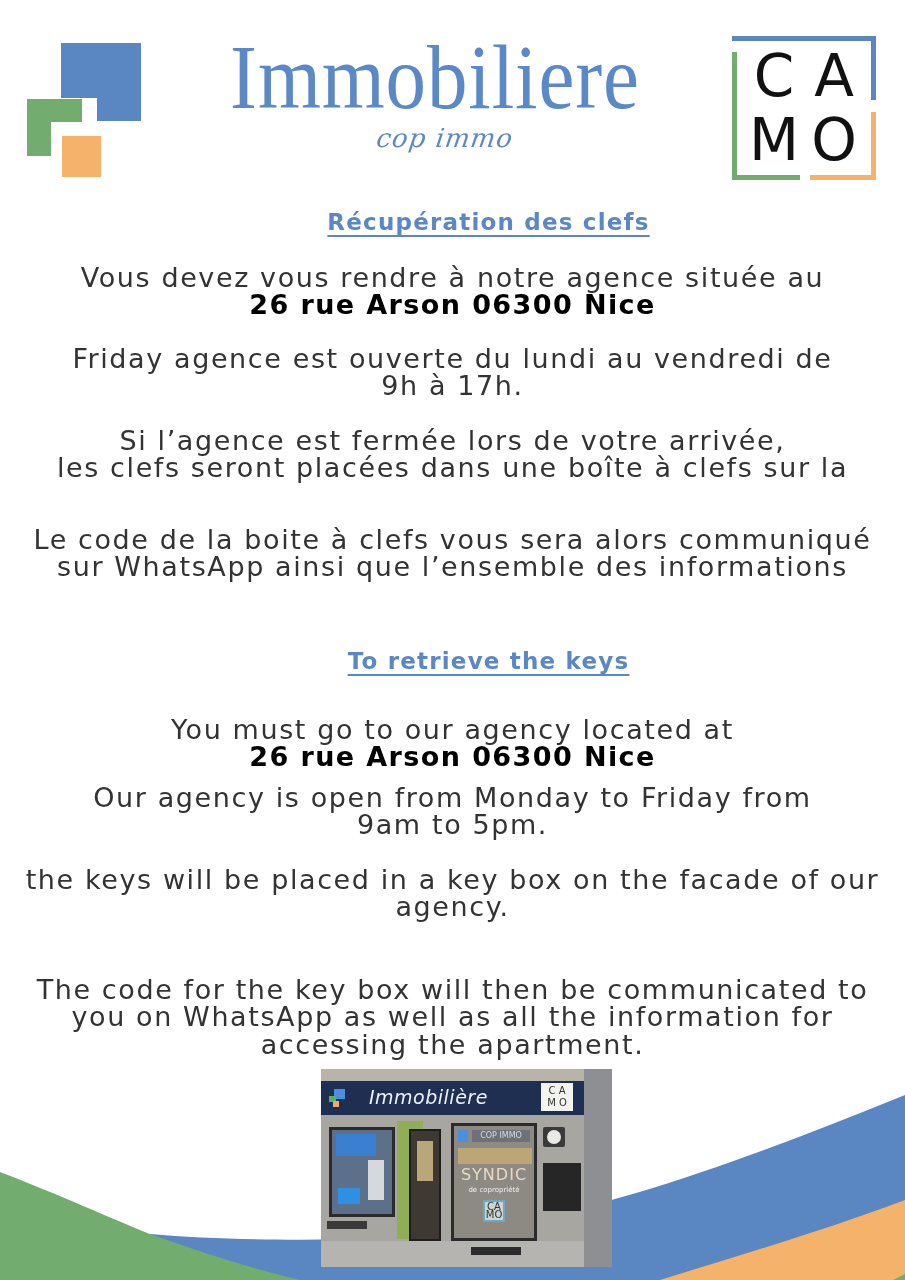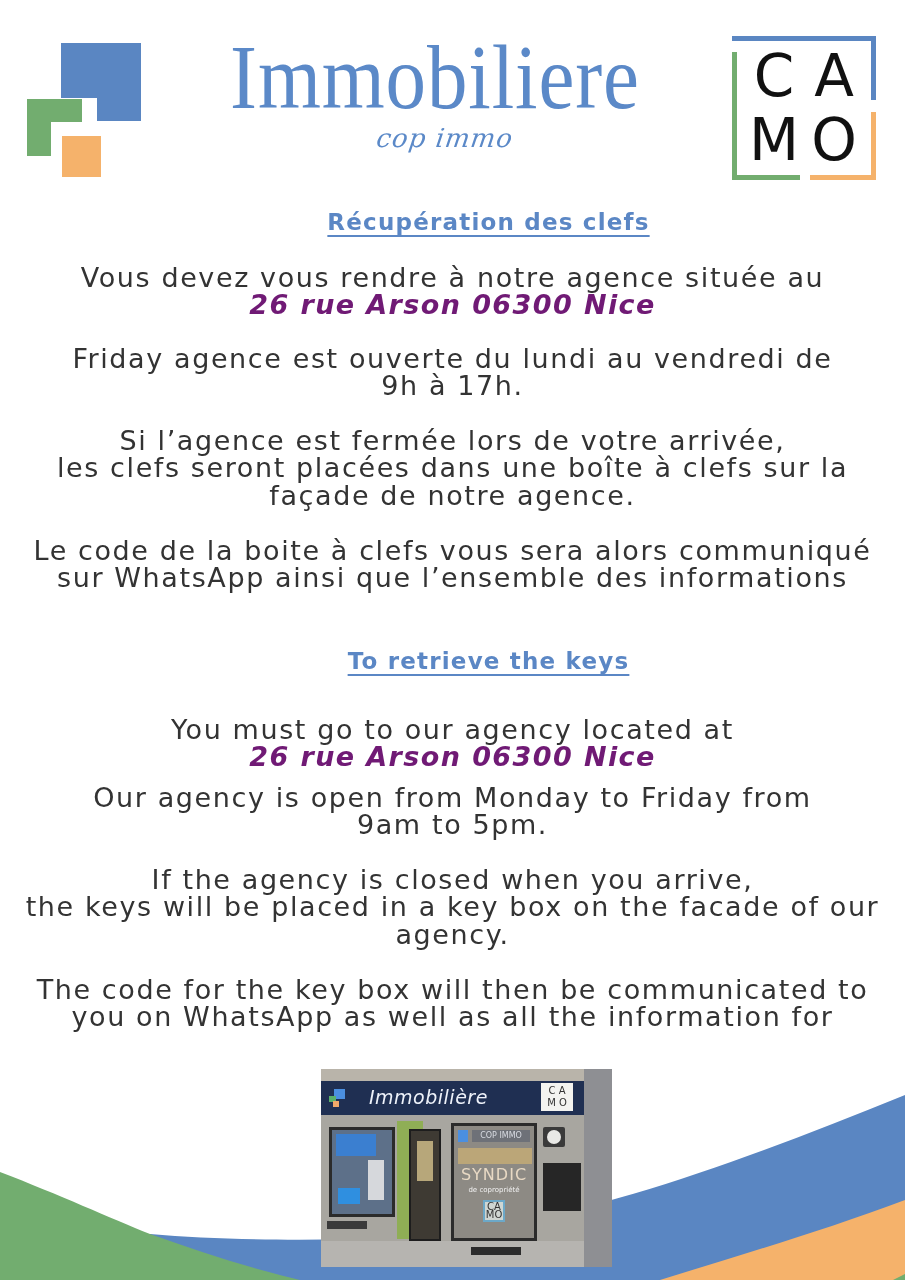--- a/index.html
+++ b/index.html
@@ -26,21 +26,21 @@
     font-family:"DejaVu Sans", sans-serif; font-weight:bold; font-size:23px; line-height:30px;
     color:#5b87c5; text-decoration:underline; text-underline-offset:5px; text-decoration-thickness:2px;
     letter-spacing:1.2px;
   }
   .para {
     position:absolute; left:0; width:905px; text-align:center;
     font-family:"DejaVu Sans", sans-serif; font-size:27px; line-height:27.3px;
     color:#333333; letter-spacing:1.6px; font-weight:normal;
   }
   .para .line { display:block; white-space:nowrap; }
-  .para .bold { font-weight:bold; letter-spacing:1.4px; color:#701a75;font-style:italic; }
+  .para .bold { font-weight:bold; letter-spacing:1.4px; color:#000000; }
   .photo { position:absolute; left:321px; top:1069px; width:291px; height:198px; overflow:hidden; background:#8e8f93; }
 </style>
 </head>
 <body>
 
 <svg class="abs" style="left:0;top:1060px" width="905" height="220" viewBox="0 1060 905 220">
   <path fill="#5a86c2" d="M150,1234 C220,1240 300,1241 400,1238 C560,1228 720,1170 905,1095 L905,1280 L150,1280 Z"></path>
   <path fill="#f5b26b" d="M660,1280 C740,1255 820,1232 905,1200 L905,1280 Z"></path>
   <path fill="#72ad6f" d="M0,1172 C60,1195 110,1218 150,1234 C200,1252 250,1268 300,1280 L0,1280 Z"></path>
   <path fill="#72ad6f" d="M893,1280 L905,1274 L905,1280 Z"></path>
@@ -78,49 +78,48 @@
 </div>
 
 <div class="para" style="top:345px;">
   <span class="line">Friday agence est ouverte du lundi au vendredi de</span>
   <span class="line">9h à 17h.</span>
 </div>
 
 <div class="para" style="top:427px;">
   <span class="line">Si l’agence est fermée lors de votre arrivée,</span>
   <span class="line">les clefs seront placées dans une boîte à clefs sur la</span>
-  <span class="line">façade de notre agence.</span>
 </div>
 
-<div class="para" style="top:537px;">
+<div class="para" style="top:526px;">
   <span class="line">Le code de la boite à clefs vous sera alors communiqué</span>
   <span class="line">sur WhatsApp ainsi que l’ensemble des informations</span>
 </div>
 
 <div class="heading" style="top:646px;padding-left:36px;">To retrieve the keys</div>
 
 <div class="para" style="top:716px;">
   <span class="line">You must go to our agency located at</span>
   <span class="line bold">26 rue Arson 06300 Nice</span>
 </div>
 
 <div class="para" style="top:784px;">
   <span class="line">Our agency is open from Monday to Friday from</span>
   <span class="line">9am to 5pm.</span>
 </div>
 
 <div class="para" style="top:866px;">
-  <span class="line">If the agency is closed when you arrive,</span>
   <span class="line">the keys will be placed in a key box on the facade of our</span>
   <span class="line">agency.</span>
 </div>
 
 <div class="para" style="top:976px;">
   <span class="line">The code for the key box will then be communicated to</span>
   <span class="line">you on WhatsApp as well as all the information for</span>
+  <span class="line">accessing the apartment.</span>
 </div>
 
 <div class="photo">
 
   <div class="abs" style="left:0;top:0;width:263px;height:12px;background:#b9b4aa;"></div>
 
   <div class="abs" style="left:0;top:12px;width:263px;height:34px;background:#1f2f52;"></div>
   <div class="abs" style="left:8px;top:20px;width:16px;height:18px;">
     <div class="abs" style="left:5px;top:0;width:11px;height:10px;background:#4b8fe0;"></div>
     <div class="abs" style="left:0;top:7px;width:7px;height:6px;background:#5ab06a;"></div>

